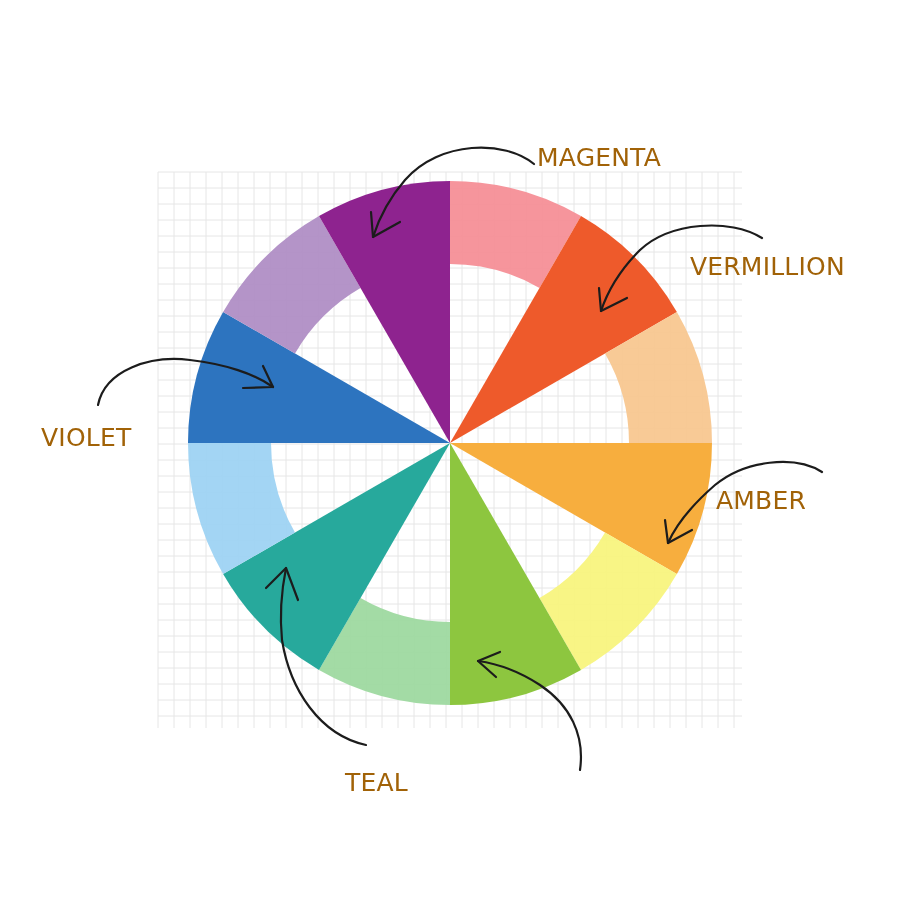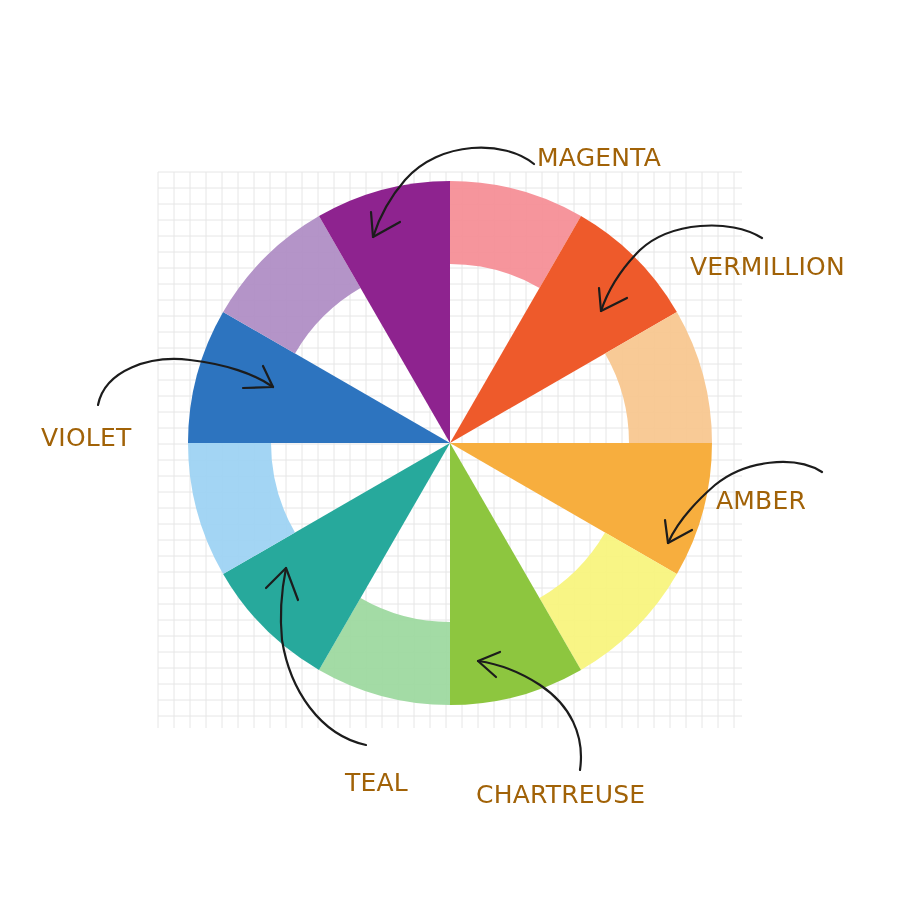--- a/index.html
+++ b/index.html
@@ -128,14 +128,13 @@
           <path d="M500,652 L478,661 L496,677"></path>
         </g>
       </g>
   </svg>
 
   <div class="label" style="left:537px;top:145px;">MAGENTA</div>
   <div class="label" style="left:690px;top:254px;">VERMILLION</div>
   <div class="label" style="left:41px;top:425px;">VIOLET</div>
   <div class="label" style="left:716px;top:488px;">AMBER</div>
   <div class="label" style="left:345px;top:770px;">TEAL</div>
-  <div class="label" style="left:476px;top:782px;">CHARTREUSE</div>
 </div>
 
 </body></html>

